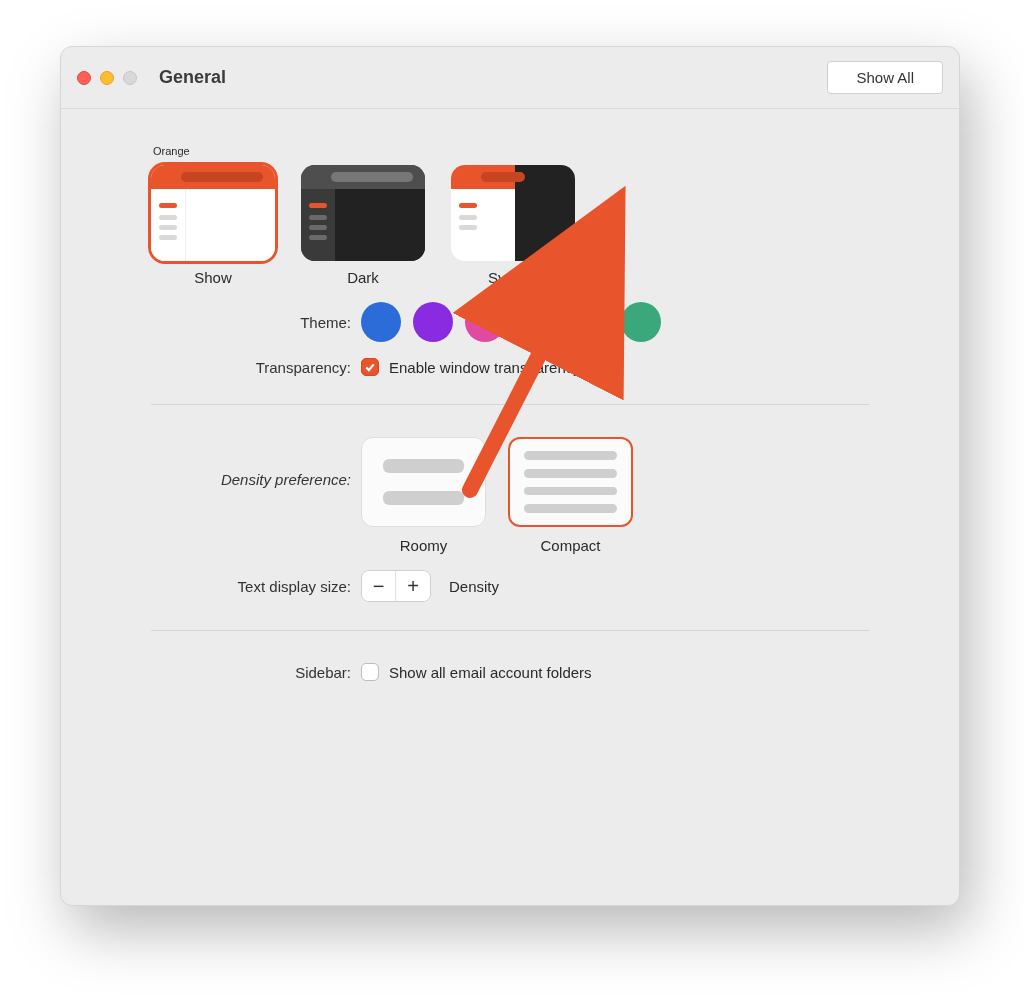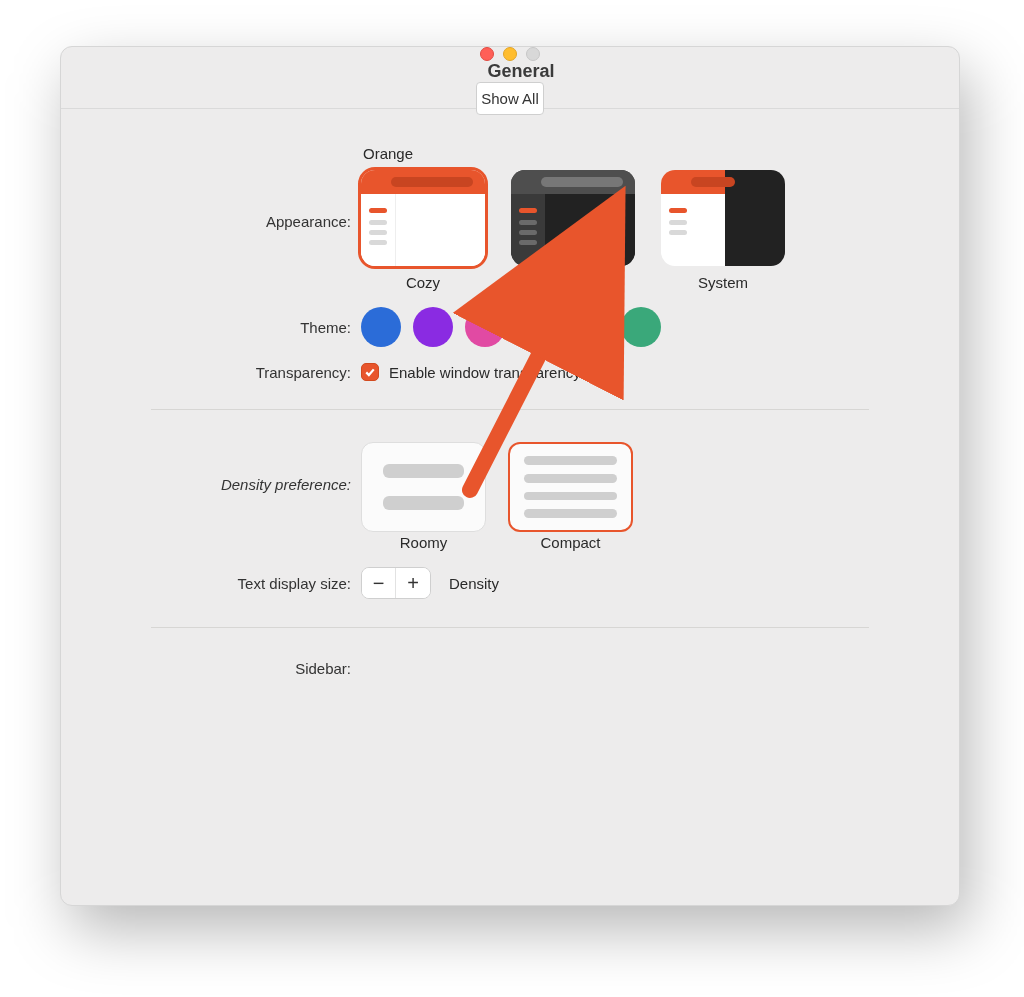--- a/index.html
+++ b/index.html
@@ -17,41 +17,40 @@
     z-index:0;
   }
   .window {
     position:absolute; left:60px; top:46px; width:900px; height:860px;
     background:#edecec; border:1px solid #d6d6d6; border-radius:12px;
     overflow:hidden; z-index:1;
   }
   .titlebar {
     height:62px; display:flex; align-items:center; padding:0 16px;
     border-bottom:1px solid #dadada;
-    flex-direction:column;
   }
   .traffic { display:flex; gap:9px; align-items:center; }
   .traffic .dot { width:14px; height:14px; border-radius:50%; }
   .dot.close{ background:#ff5f57; border:1px solid #e14b41; }
   .dot.min  { background:#ffbd2e; border:1px solid #e1a428; }
   .dot.max  { background:#d8d8d8; border:1px solid #c6c6c6; }
   .title { margin-left:22px; font-weight:700; font-size:18px; color:#3b3b3b; }
   .spacer { flex:1; }
   .showall {
     background:#fff; border:1px solid #cfcfcf; border-radius:4px;
-    padding:7px 4px; font-size:15px; color:#333; cursor:pointer;
+    padding:7px 28px; font-size:15px; color:#333; cursor:pointer;
   }
 
   .content { padding: 36px 90px 30px 90px; }
   .row { display:flex; align-items:flex-start; margin-bottom:16px; }
   .label-col { width:210px; text-align:right; padding-right:10px; font-size:15px; color:#333; }
   .row.center .label-col{ align-self:center; }
   .val-col { flex:1; }
 
-  .accent-name { font-size:15px; margin-bottom:8px; margin-left:2px;}
+  .accent-name { font-size:11px; margin-bottom:8px; margin-left:2px;}
 
   .appearance-row{display:flex; gap:26px;}
   .app-option{ display:flex; flex-direction:column; align-items:center; gap:8px; cursor:pointer;}
   .app-thumb{
     width:124px; height:96px; border-radius:14px; position:relative; overflow:hidden;
     background:#fff;
   }
   .app-thumb.selected{ outline:3px solid #e8552c; outline-offset:0;}
   
   .lt .bar{position:absolute;left:0;right:0;top:0;height:24px;background:#e8552c;}
@@ -96,21 +95,21 @@
   .chk-row{display:flex;align-items:center;gap:10px;}
   .chk{ width:18px;height:18px;border-radius:5px;border:1px solid #bdbdbd;background:#fff;display:inline-flex;align-items:center;justify-content:center;cursor:pointer;}
   .chk.checked{background:#e8552c;border-color:#d24a1f;}
   .chk.checked svg{display:block;}
   .chk svg{display:none;width:12px;height:12px;stroke:#fff;stroke-width:3;fill:none;}
   .chk-label{font-size:15px;}
 
   .divider{height:1px;background:#d7d6d4;border:0;margin:28px 0 32px;}
 
   .density-row{display:flex; gap:22px;}
-  .dens-option{display:flex;flex-direction:column;align-items:center;gap:2px;cursor:pointer;}
+  .dens-option{display:flex;flex-direction:column;align-items:center;gap:10px;cursor:pointer;}
   .dens-thumb{
     width:125px;height:90px;border-radius:12px;background:#fbfbfb;border:1px solid #dedede;
     display:flex;flex-direction:column;justify-content:center;align-items:center;gap:10px;padding:12px 14px;
   }
   .dens-thumb.selected{border:2px solid #e8552c;}
   .dens-thumb .line{height:11px;border-radius:6px;background:#cfcfcf;width:100%;}
   .dens-thumb.roomy .line{height:14px;width:85%;}
   .dens-thumb.roomy{gap:18px;}
   .dens-thumb.cozy{gap:13px;}
   .dens-thumb.compact{gap:9px;}
@@ -140,36 +139,35 @@
         <span class="dot max"></span>
       </div>
       <div class="title">General</div>
       <div class="spacer"></div>
       <button class="showall">Show All</button>
     </div>
 
     <div class="content">
 
       <div class="row">
-        <div class="label-col" style="padding-top:68px;">Appearance:</div>
         <div class="val-col">
           <div class="accent-name">Orange</div>
           <div class="appearance-row">
             <div class="app-option">
               <div class="app-thumb lt selected">
                 <div class="bar"></div>
                   <div class="pill"></div>
                   <div class="side"></div>
                 <div class="sideline a"></div>
                   <div class="sideline b"></div>
                   <div class="sideline c"></div>
                   <div class="sideline d"></div>
                 <div class="main"></div>
               </div>
-              <div class="app-caption">Cozy</div>
+              <div class="app-caption">Show</div>
             </div>
             <div class="app-option">
               <div class="app-thumb dk">
                 <div class="bar"></div>
                   <div class="pill"></div>
                   <div class="side"></div>
                 <div class="sideline sa"></div>
                   <div class="sideline sb"></div>
                   <div class="sideline sc"></div>
                   <div class="sideline sd"></div>
@@ -254,20 +252,28 @@
             <button>+</button>
           </span>
           <span class="size-label">Density</span>
         </div>
       </div>
 
       <hr class="divider">
 
       <div class="row center">
         <div class="label-col">Sidebar:</div>
+        <div class="val-col">
+          <div class="chk-row">
+            <span class="chk">
+              
+            </span>
+            <span class="chk-label">Show all email account folders</span>
+          </div>
+        </div>
       </div>
 
     </div>
   </div>
 
   <svg class="arrow-svg" width="1024" height="997">
     <defs>
       <marker id="ahead" markerWidth="14" markerHeight="14" refX="3" refY="6" orient="auto">
         <path d="M0,0 L12,6 L0,12 Z" fill="#e8552c"></path>
       </marker>

